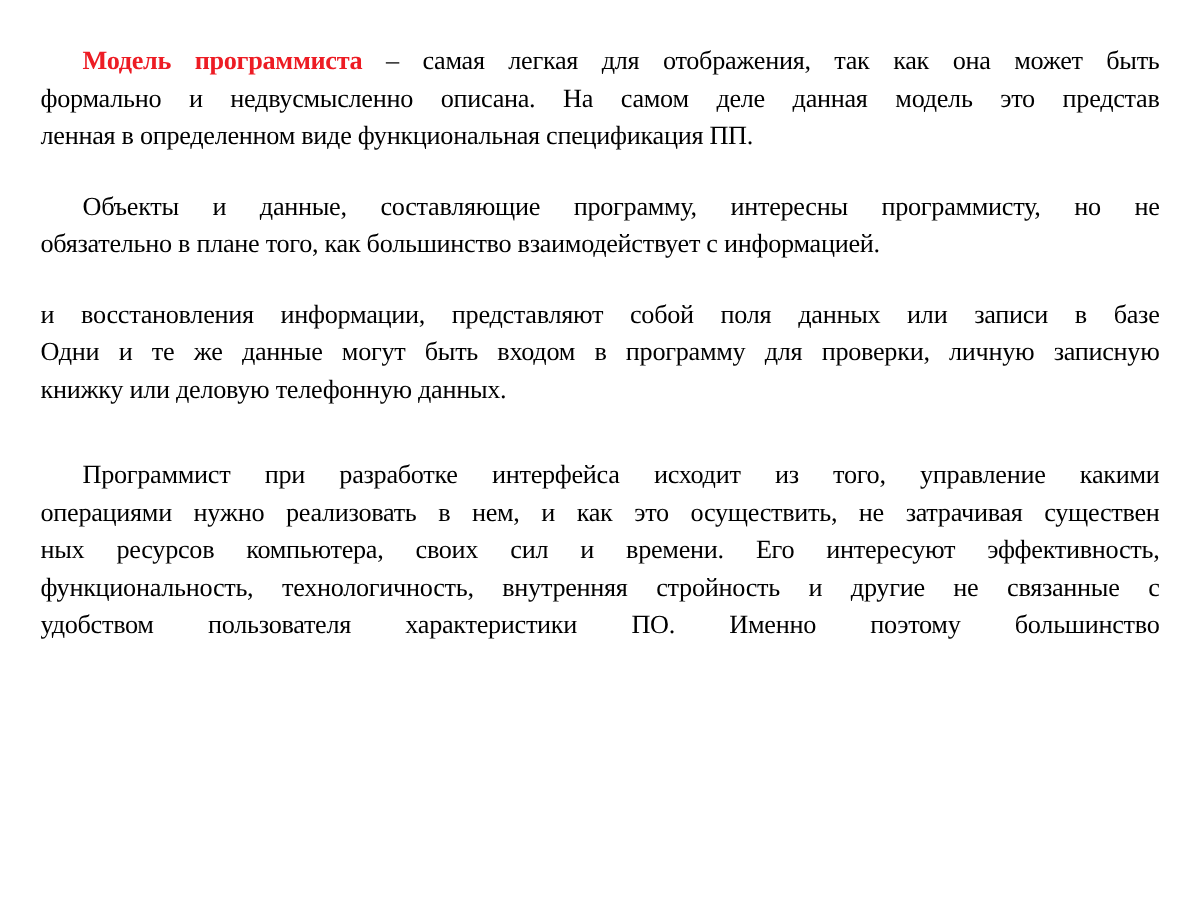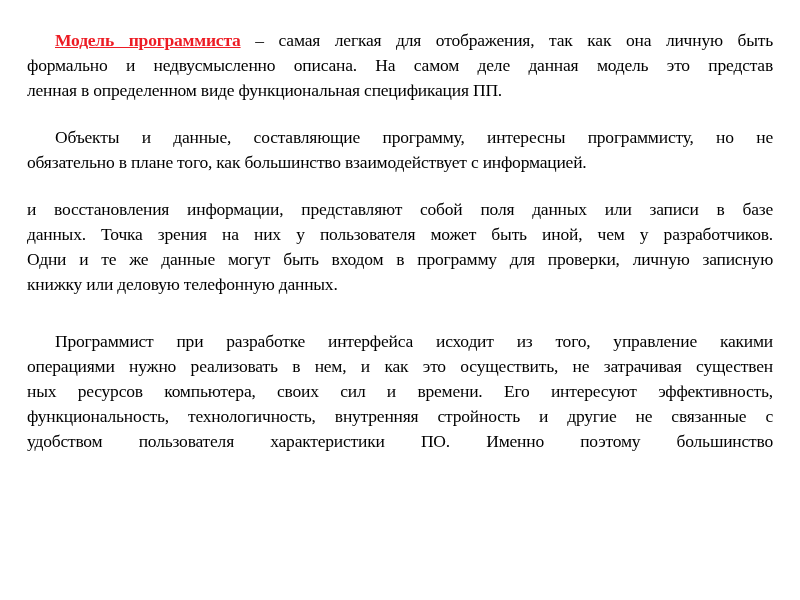--- a/index.html
+++ b/index.html
@@ -43,44 +43,42 @@
   .line.first {
     text-indent: 28px;
   }
   .line.last {
     text-align: right;
     text-align-last: left;
   }
   .run-in-heading {
     color: var(--accent-color, #ed1c24);
     font-weight: bold;
-    text-decoration: underline;
   }
 </style>
 </head>
 <body>
 
 <div class="slide">
 
   <div class="paragraph">
     <div class="line first">
-      <span class="run-in-heading">Модель программиста</span><span> – самая легкая для отображения, так как она личную быть</span>
+      <span class="run-in-heading">Модель программиста</span><span> – самая легкая для отображения, так как она может быть</span>
     </div>
     <div class="line">формально и недвусмысленно описана. На самом деле данная модель это представ</div>
     <div class="line last">ленная в определенном виде функциональная спецификация ПП.</div>
   </div>
 
   <div class="paragraph">
     <div class="line first">Объекты и данные, составляющие программу, интересны программисту, но не</div>
     <div class="line last">обязательно в плане того, как большинство взаимодействует с информацией.</div>
   </div>
 
   <div class="paragraph big-gap">
     <div class="line">и восстановления информации, представляют собой поля данных или записи в базе</div>
-    <div class="line">данных. Точка зрения на них у пользователя может быть иной, чем у разработчиков.</div>
     <div class="line">Одни и те же данные могут быть входом в программу для проверки, личную записную</div>
     <div class="line last">книжку или деловую телефонную данных.</div>
   </div>
 
   <div class="paragraph">
     <div class="line first">Программист при разработке интерфейса исходит из того, управление какими</div>
     <div class="line">операциями нужно реализовать в нем, и как это осуществить, не затрачивая существен</div>
     <div class="line">ных ресурсов компьютера, своих сил и времени. Его интересуют эффективность,</div>
     <div class="line">функциональность, технологичность, внутренняя стройность и другие не связанные с</div>
     <div class="line">удобством пользователя характеристики ПО. Именно поэтому большинство</div>

